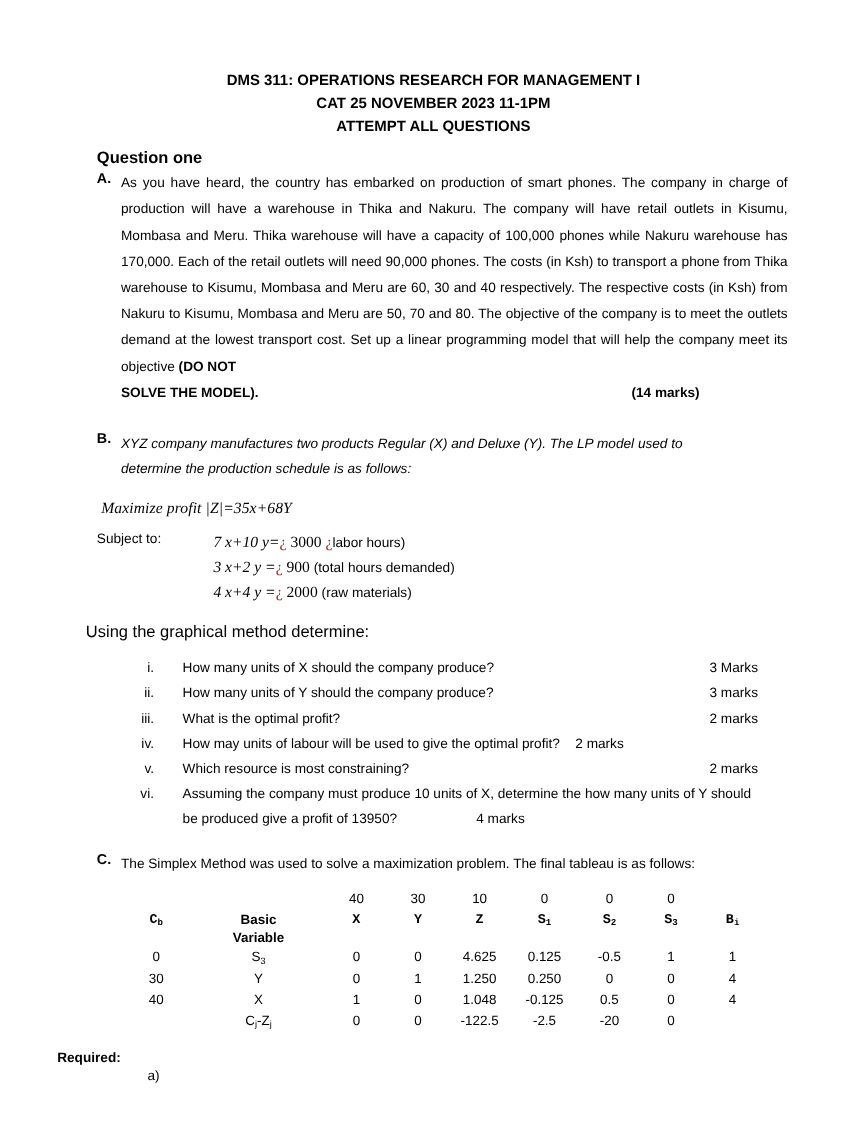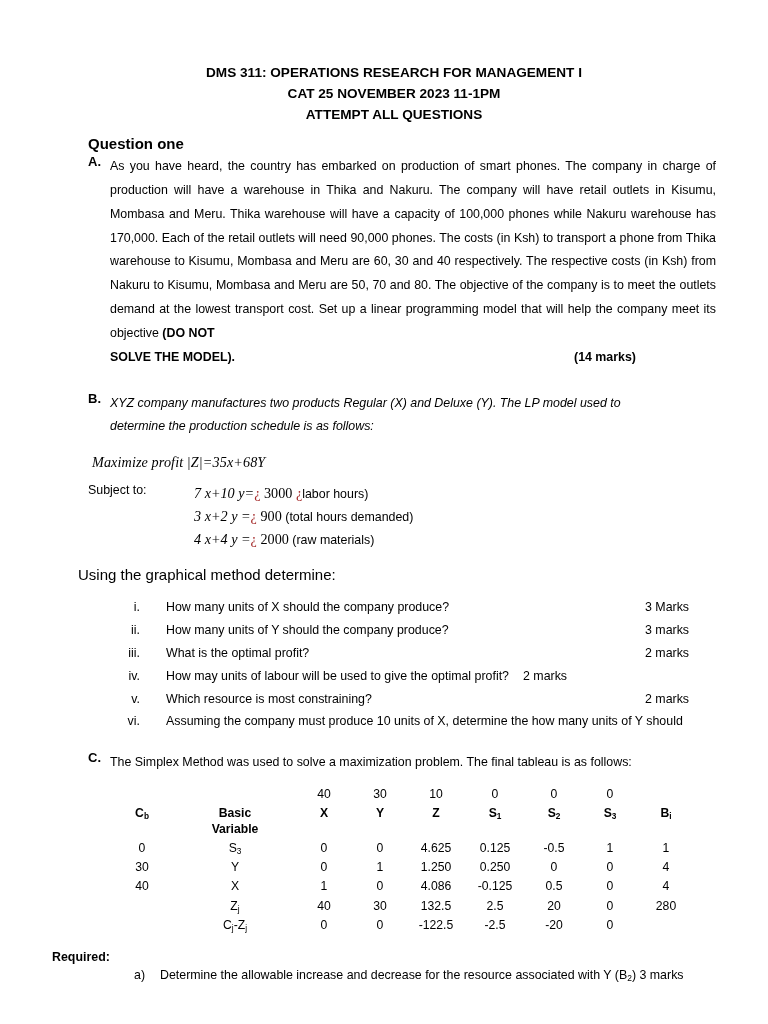--- a/index.html
+++ b/index.html
@@ -178,21 +178,21 @@
   .tableau td {
     padding: 1px 0 1px 0;
     text-align: center;
     vertical-align: top;
     line-height: 1.42;
   }
   .tableau td.cb    { width: 64px; }
   .tableau td.bv    { width: 122px; }
   .tableau td.num   { width: 56px; }
   .tableau td.numw  { width: 62px; }
-  .tableau .hdr { font-weight: bold; }
+  .tableau .hdr { font-weight: bold; font-family: Liberation Mono, monospace; }
   .tableau .bv-hdr { font-weight: bold; line-height: 1.32; }
   sub {
     font-size: 0.68em;
     vertical-align: baseline;
     position: relative;
     bottom: -0.25em;
   }
 
   
   .required-label {
@@ -276,20 +276,24 @@
     </li>
     <li>
       <span class="rn">v.</span>
       <span class="txt">Which resource is most constraining?</span>
       <span class="mk">2 marks</span>
     </li>
     <li class="wrapitem">
       <span class="row1">
         <span class="rn">vi.</span>
         <span class="txt">Assuming the company must produce 10 units of X, determine the how many units of Y should</span>
+      </span>
+      <span class="row2">
+        <span>be produced give a profit of 13950?</span>
+        <span class="mk2">4 marks</span>
       </span>
     </li>
   </ul>
 
   <div class="qitem" style="margin-top:18px;">
     <span class="marker">C.</span>
     <div class="para nojust">The Simplex Method was used to solve a maximization problem. The final tableau is as follows:</div>
   </div>
 
   <table class="tableau">
@@ -337,50 +341,38 @@
         <td class="numw">0.250</td>
         <td class="num">0</td>
         <td class="num">0</td>
         <td class="num">4</td>
       </tr>
       <tr>
         <td class="cb">40</td>
         <td class="bv">X</td>
         <td class="num">1</td>
         <td class="num">0</td>
-        <td class="num">4.086</td>
+        <td class="num">1.048</td>
         <td class="numw">-0.125</td>
         <td class="num">0.5</td>
         <td class="num">0</td>
         <td class="num">4</td>
-      </tr>
-      <tr>
-        <td class="cb"></td>
-        <td class="bv"><span>Z</span><sub>j</sub></td>
-        <td class="num">40</td>
-        <td class="num">30</td>
-        <td class="num">132.5</td>
-        <td class="numw">2.5</td>
-        <td class="num">20</td>
-        <td class="num">0</td>
-        <td class="num">280</td>
       </tr>
       <tr>
         <td class="cb"></td>
         <td class="bv">C<sub>j</sub>-Z<sub>j</sub></td>
         <td class="num">0</td>
         <td class="num">0</td>
         <td class="num">-122.5</td>
         <td class="numw">-2.5</td>
         <td class="num">-20</td>
         <td class="num">0</td>
         <td class="num"></td>
       </tr>
     </tbody>
   </table>
 
   <div class="required-label">Required:</div>
   <div class="required-item">
     <span class="ra">a)</span>
-    <span><span>Determine the allowable increase and decrease for the resource associated with Y (B</span><sub>2</sub><span>) 3 marks</span></span>
   </div>
 
 </div>
 
 </body></html>

